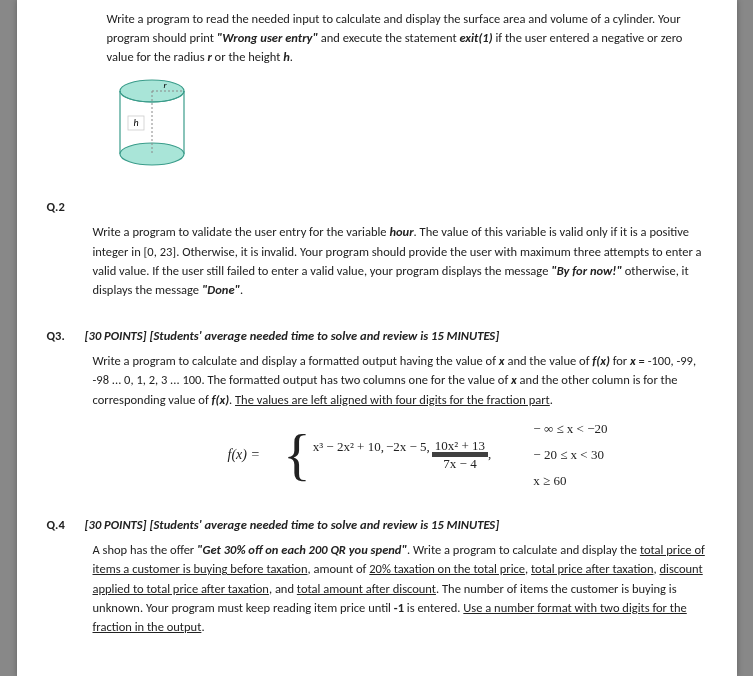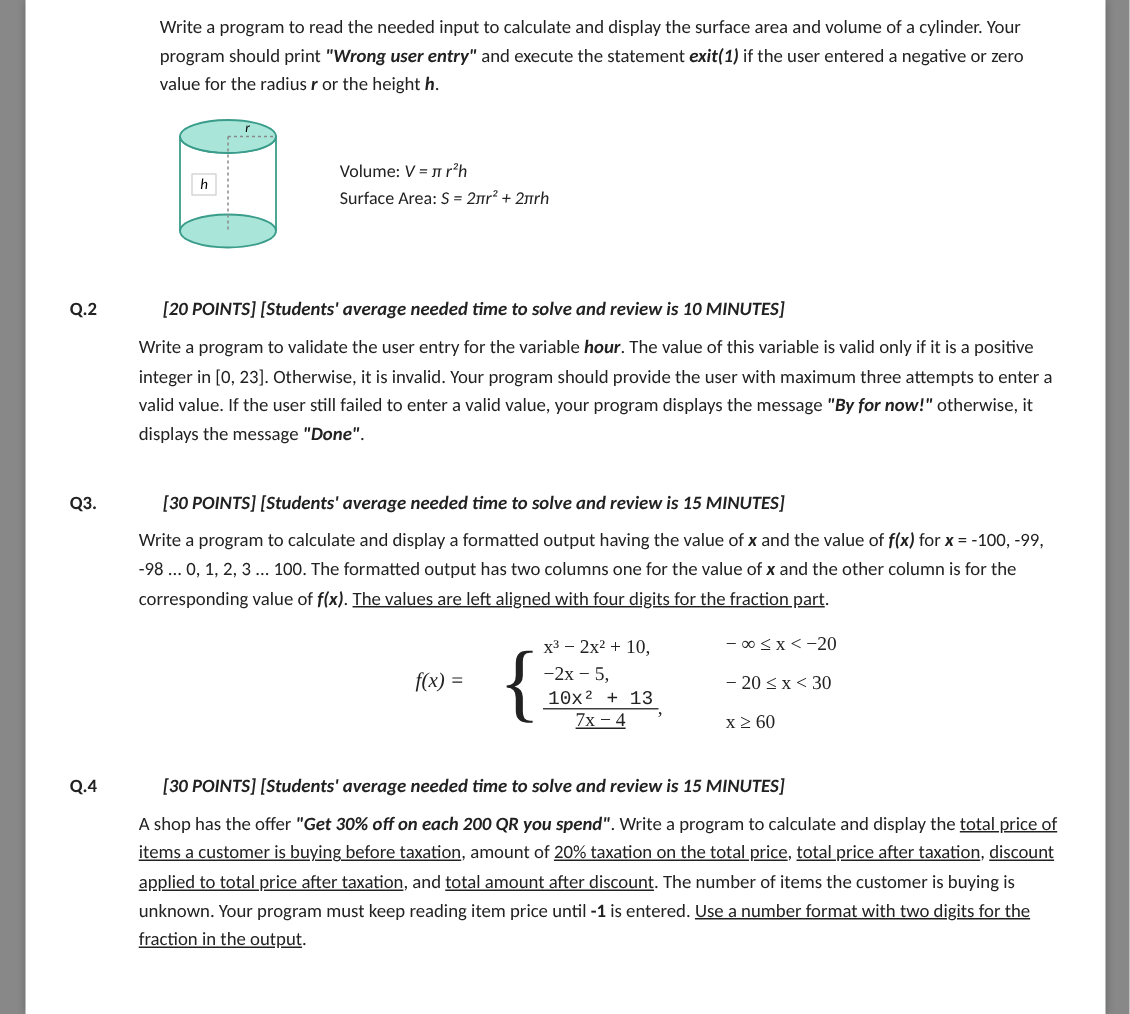--- a/index.html
+++ b/index.html
@@ -30,21 +30,21 @@
     display: flex;
     align-items: center;
     margin-left: 60px;
     gap: 30px;
     margin-bottom: 28px;
   }
   .cyl-svg { width: 90px; height: 95px; }
   .formulas { font-size: 12px; line-height: 1.5; }
   .qrow {
     display: flex;
-    gap: 32px;
+    gap: 8px;
     margin-bottom: 8px;
   }
   .qnum {
     font-weight: bold;
     font-size: 12.5px;
     width: 30px;
   }
   .qhead {
     font-size: 12.5px;
     font-weight: bold;
@@ -73,34 +73,34 @@
     align-items: center;
   }
   .brace {
     font-size: 58px;
     line-height: 0.9;
     font-family: 'Times New Roman', serif;
     margin-right: 2px;
   }
   .piece-col {
     display: flex;
-    flex-direction: column;
+    flex-direction: row;
     gap: 2px;
     font-family: 'Times New Roman', serif;
     font-size: 13px;
   }
   .frac {
     display: inline-flex;
     flex-direction: column;
     align-items: center;
     vertical-align: middle;
     line-height: 1.05;
   }
-  .frac .num { border-bottom: 1px solid #404040; padding: 0 3px; font-family: Liberation Mono, monospace; }
-  .frac .den { padding: 0 3px; text-decoration: underline; }
+  .frac .num { border-bottom: 5px solid #404040; padding: 0 3px; }
+  .frac .den { padding: 0 3px; }
   .cond-col {
     display: flex;
     flex-direction: column;
     gap: 10px;
     font-family: 'Times New Roman', serif;
     font-size: 13px;
     margin-left: 24px;
   }
   .fx {
     font-style: italic;
@@ -125,33 +125,24 @@
       <path d="M13,15 L13,78" stroke="#3a9c8a" stroke-width="1.2" fill="none"></path>
       <path d="M77,15 L77,78" stroke="#3a9c8a" stroke-width="1.2" fill="none"></path>
       <ellipse cx="45" cy="78" rx="32" ry="11" fill="#a9e5d8" stroke="#3a9c8a" stroke-width="1.2"></ellipse>
       <path d="M13,15 A32,11 0 0 0 77,15" fill="none" stroke="#3a9c8a" stroke-width="1"></path>
       <line x1="45" y1="15" x2="77" y2="15" stroke="#888" stroke-width="1" stroke-dasharray="2,2"></line>
       <line x1="45" y1="15" x2="45" y2="78" stroke="#888" stroke-width="1" stroke-dasharray="2,2"></line>
       <rect x="21" y="40" width="16" height="14" fill="#fff" stroke="#ccc" stroke-width="0.8"></rect>
       <text x="29" y="50" font-size="10" font-style="italic" text-anchor="middle" fill="#000">h</text>
       <text x="58" y="12" font-size="9" font-style="italic" text-anchor="middle" fill="#000">r</text>
     </svg>
-    <div class="formulas">
-      <div>
-        <span>Volume: </span><span class="ital">V = π r²h</span>
-      </div>
-      <div>
-        <span>Surface Area: </span><span class="ital">S = 2πr² + 2πrh</span>
-      </div>
-    </div>
   </div>
 
   <div class="qrow">
     <div class="qnum">Q.2</div>
-    <div class="qhead">[20 POINTS] [Students' average needed time to solve and review is 10 MINUTES]</div>
   </div>
   <div class="qbody">
     <span>Write a program to validate the user entry for the variable </span><span class="ital-b">hour</span><span>. The value of this variable is valid only if it is a positive integer in [0, 23]. Otherwise, it is invalid. Your program should provide the user with maximum three attempts to enter a valid value. If the user still failed to enter a valid value, your program displays the message </span><span class="ital-b">"By for now!"</span><span> otherwise, it displays the message </span><span class="ital-b">"Done"</span><span>.</span>
   </div>
 
   <div class="qrow">
     <div class="qnum">Q3.</div>
     <div class="qhead">[30 POINTS] [Students' average needed time to solve and review is 15 MINUTES]</div>
   </div>
   <div class="qbody" style="margin-bottom:6px">

